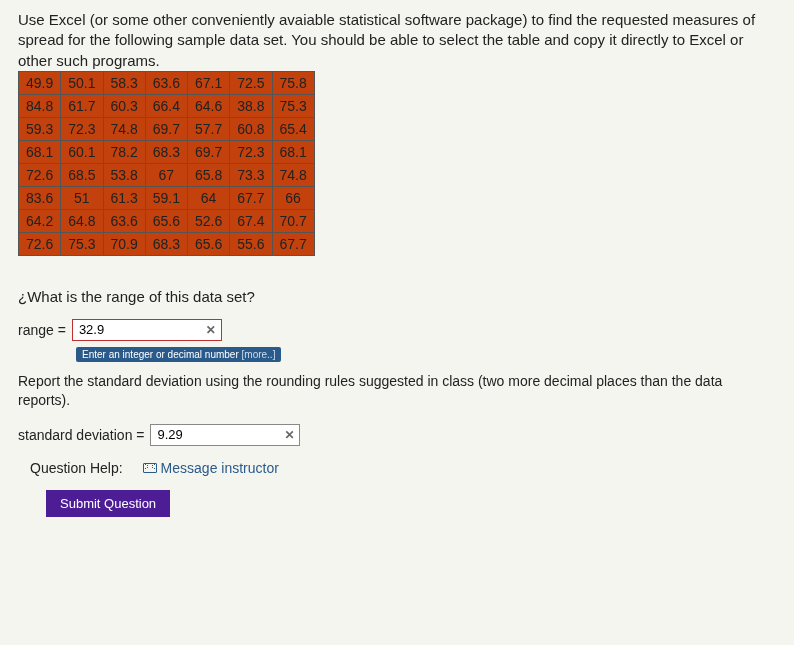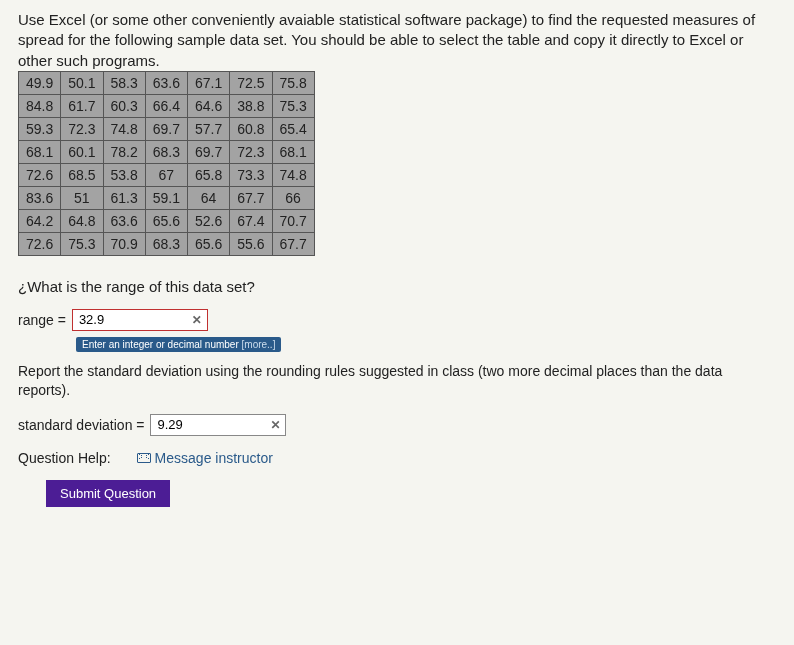--- a/index.html
+++ b/index.html
@@ -10,22 +10,22 @@
       font-size: 14px;
       color: #222;
       width: 794px;
     }
     .instructions {
       font-size: 15px;
       line-height: 1.35;
     }
     table.data {
       border-collapse: collapse;
-      margin-bottom: 22px;
-      background: #a3a3a3;
+      margin-bottom: 32px;
+      background: #c2410c;
     }
     table.data td {
       border: 1px solid #555;
       padding: 3px 7px;
       text-align: center;
       font-size: 14px;
       min-width: 38px;
       height: 22px;
     }
     .question {
@@ -43,21 +43,21 @@
       position: relative;
       display: inline-flex;
       align-items: center;
     }
     .answer-input {
       border: 1px solid #888;
       padding: 3px 20px 3px 6px;
       font-size: 13px;
       font-family: inherit;
       height: 22px;
-      width: 136px;
+      width: 150px;
       background: #fff;
     }
     .answer-input.error { border: 1.5px solid #c03030; }
     .clear-x {
       position: absolute;
       right: 6px;
       font-size: 12px;
       color: #666;
       cursor: pointer;
       font-weight: bold;
@@ -73,24 +73,24 @@
       margin-bottom: 10px;
     }
     .hint-link { color: #cde; cursor: pointer; }
     .report-text {
       font-size: 14px;
       line-height: 1.35;
       margin-bottom: 14px;
     }
     .help-row {
       font-size: 14px;
-      margin: 14px 0;
+      margin: 14px 12px;
       display: flex;
       align-items: center;
-      gap: 26px;
+      gap: 20px;
     }
     .help-link {
       color: #2a5a8a;
       cursor: pointer;
       display: inline-flex;
       align-items: center;
       gap: 4px;
     }
     .envelope-icon {
       display: inline-block;

